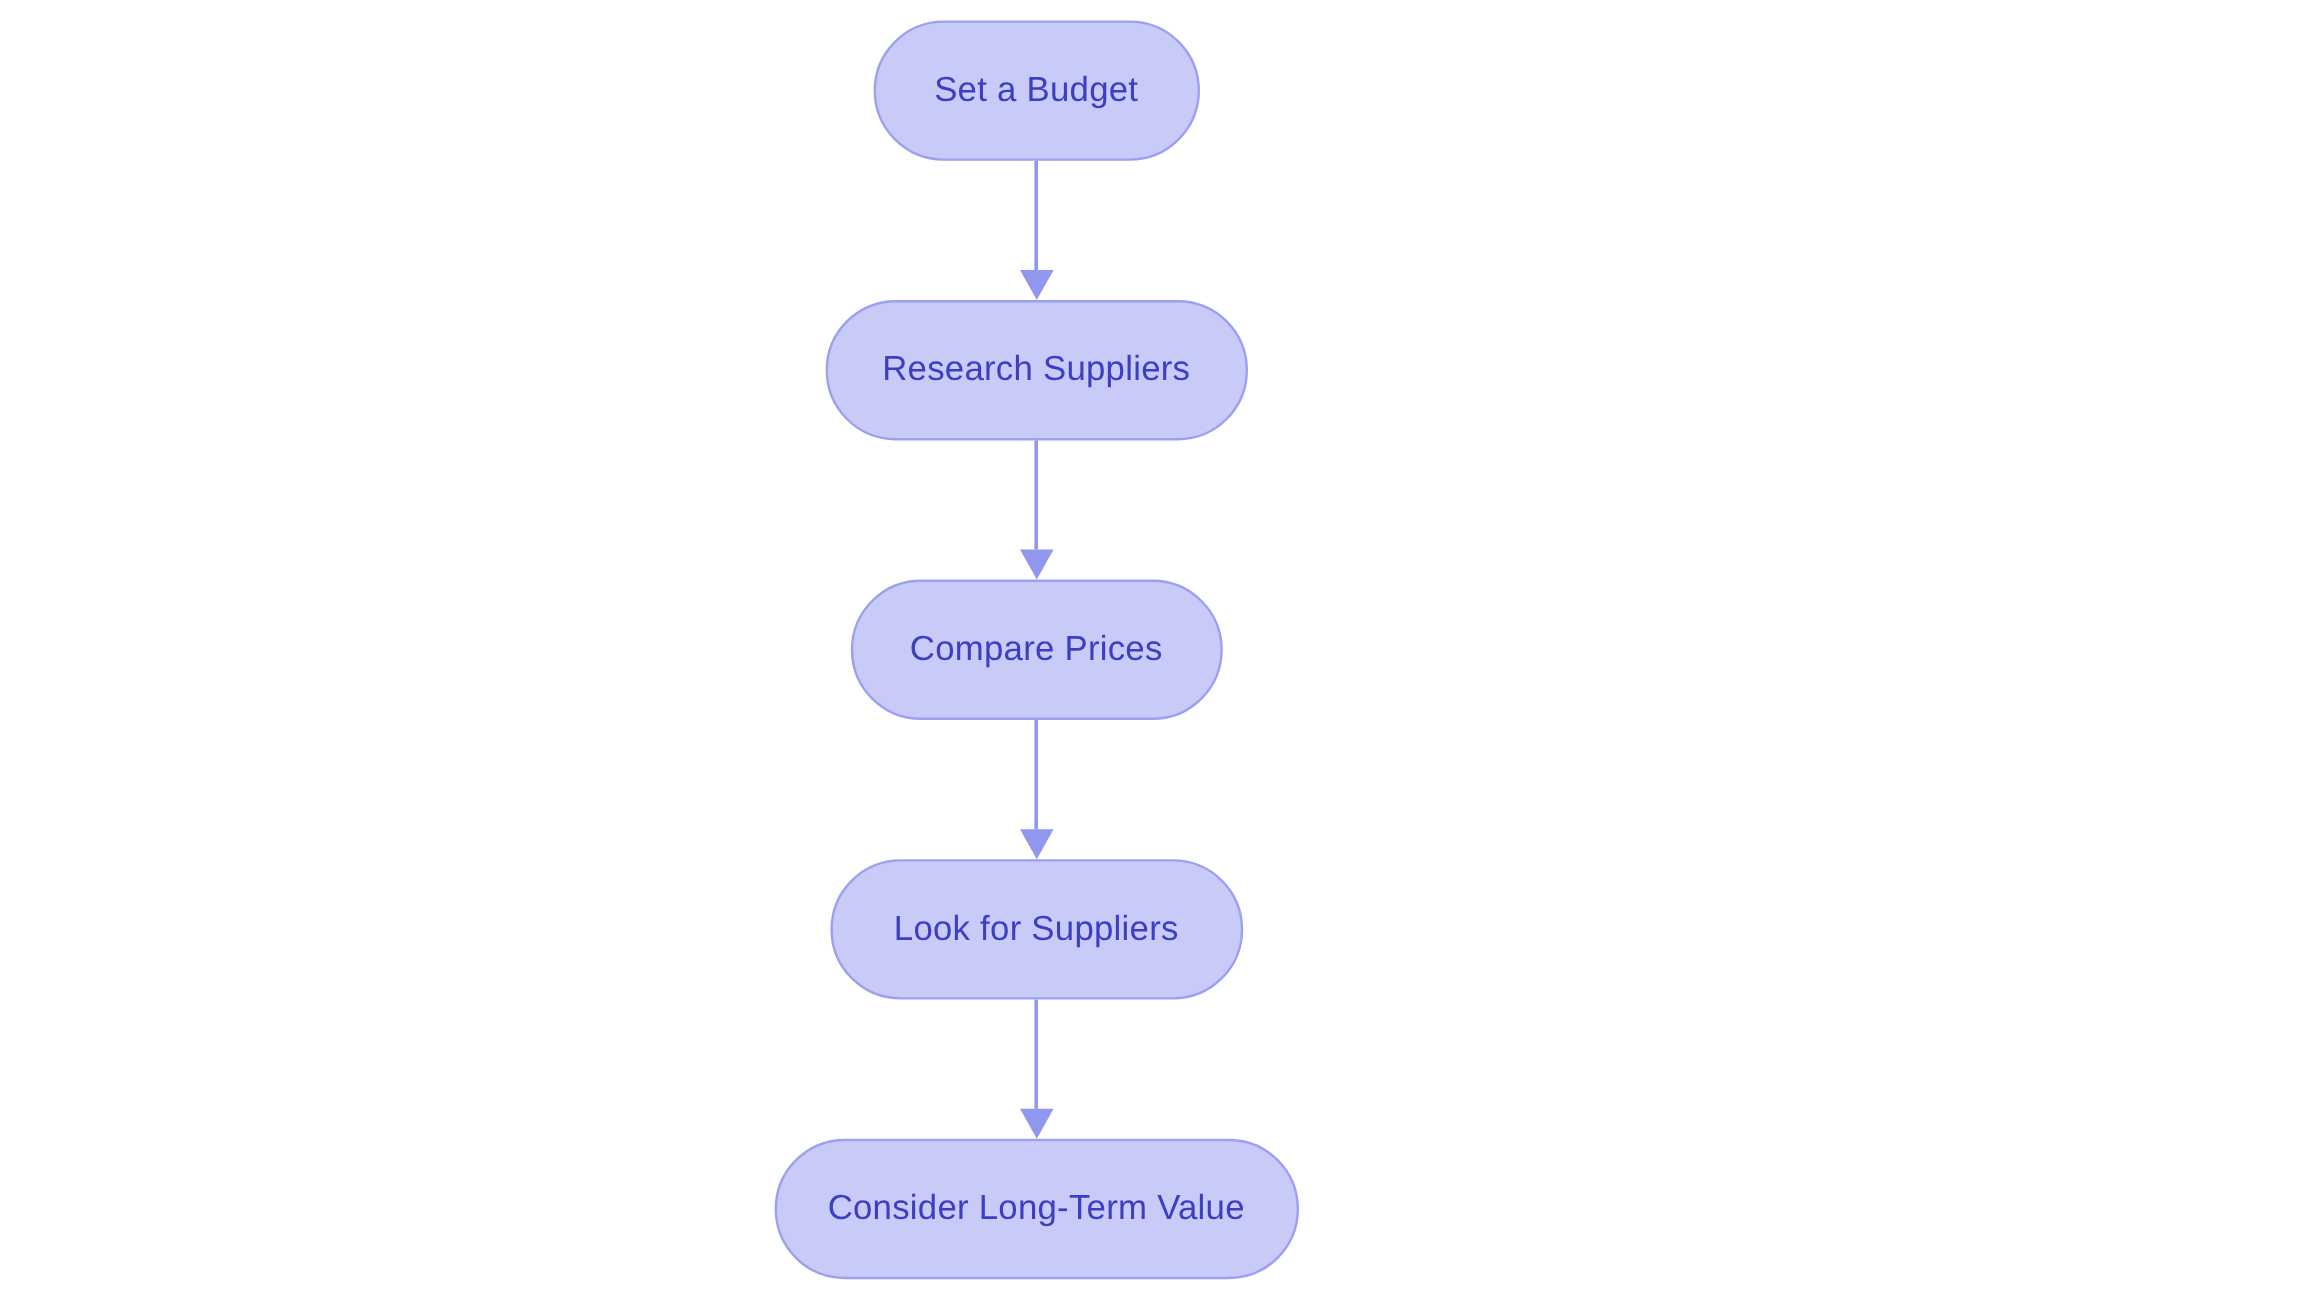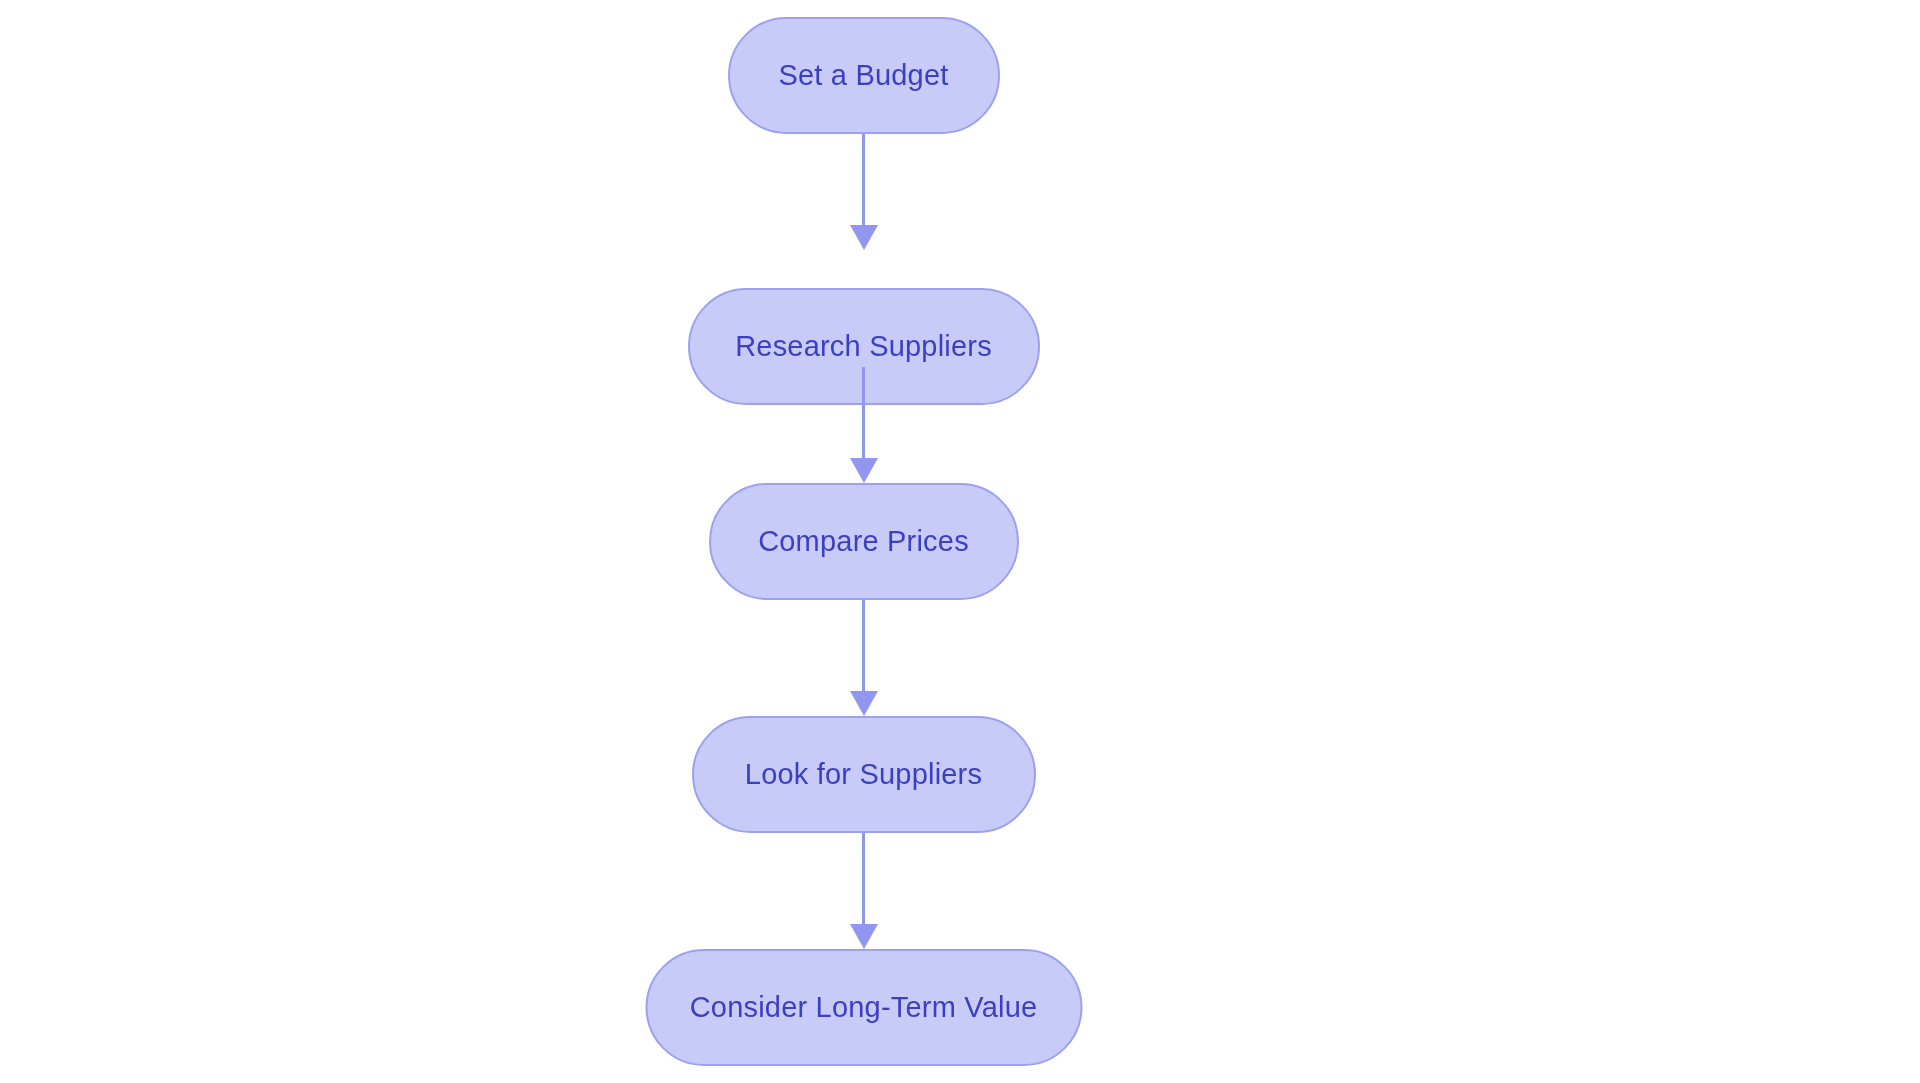--- a/index.html
+++ b/index.html
@@ -32,21 +32,21 @@
     color: var(--node-text);
     font-size: 29px;
     letter-spacing: 0.2px;
     display: flex;
     align-items: center;
     justify-content: center;
     white-space: nowrap;
     text-align: center;
   }
   .node-1 { top: 17px;  width: 272px; }
-  .node-2 { top: 250px; width: 352px; margin-top: 38px; }
+  .node-2 { top: 250px; width: 352px; }
   .node-3 { top: 483px; width: 310px; justify-content: center; }
   .node-4 { top: 716px; width: 344px; }
   .node-5 { top: 949px; width: 437px; }
 
   .arrow {
     position: absolute;
     left: 50%;
     transform: translateX(-50%);
     width: 28px;
     height: 116px;

